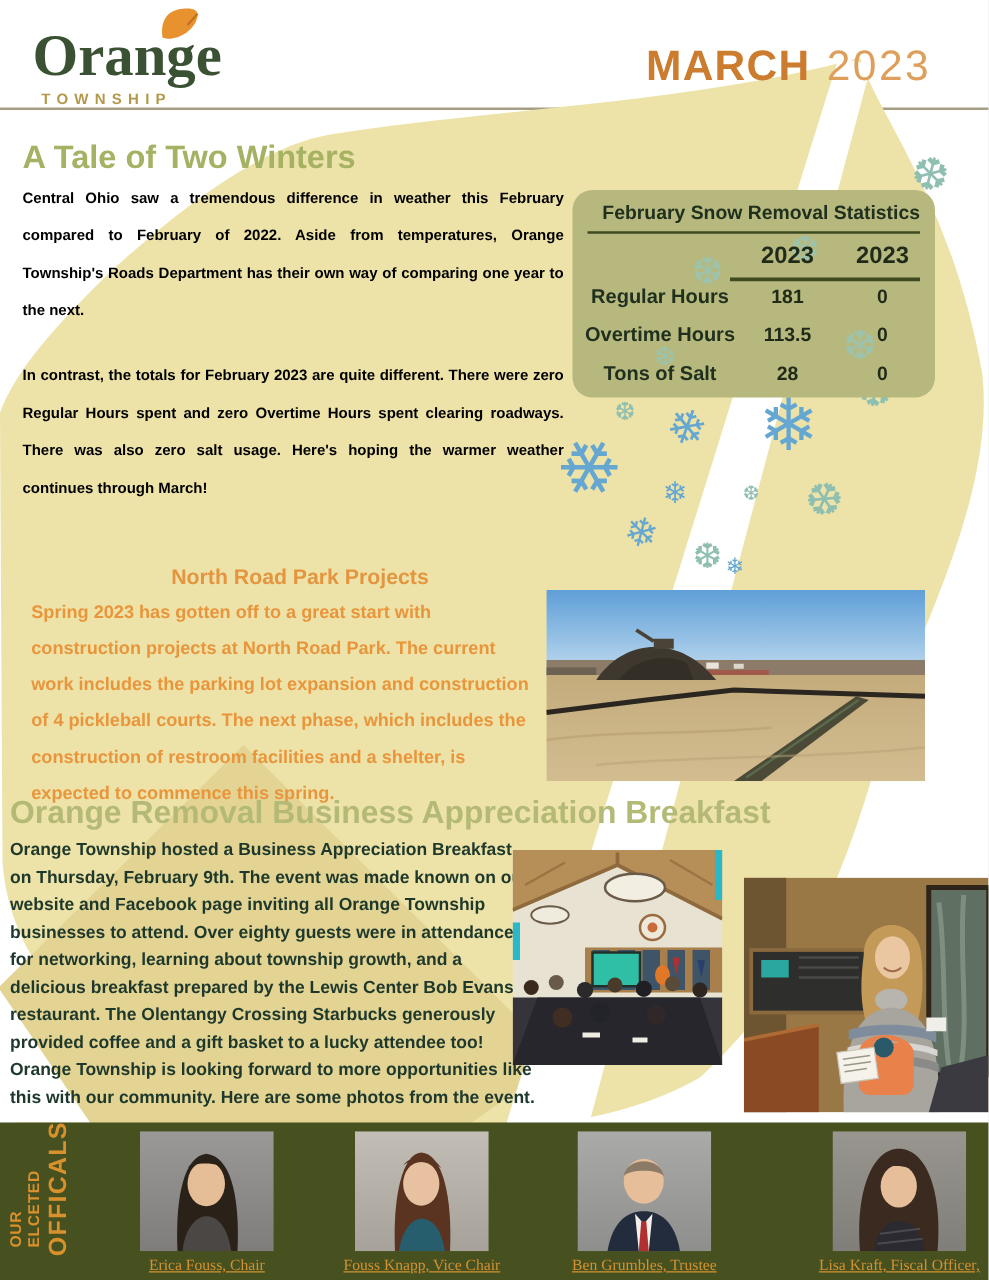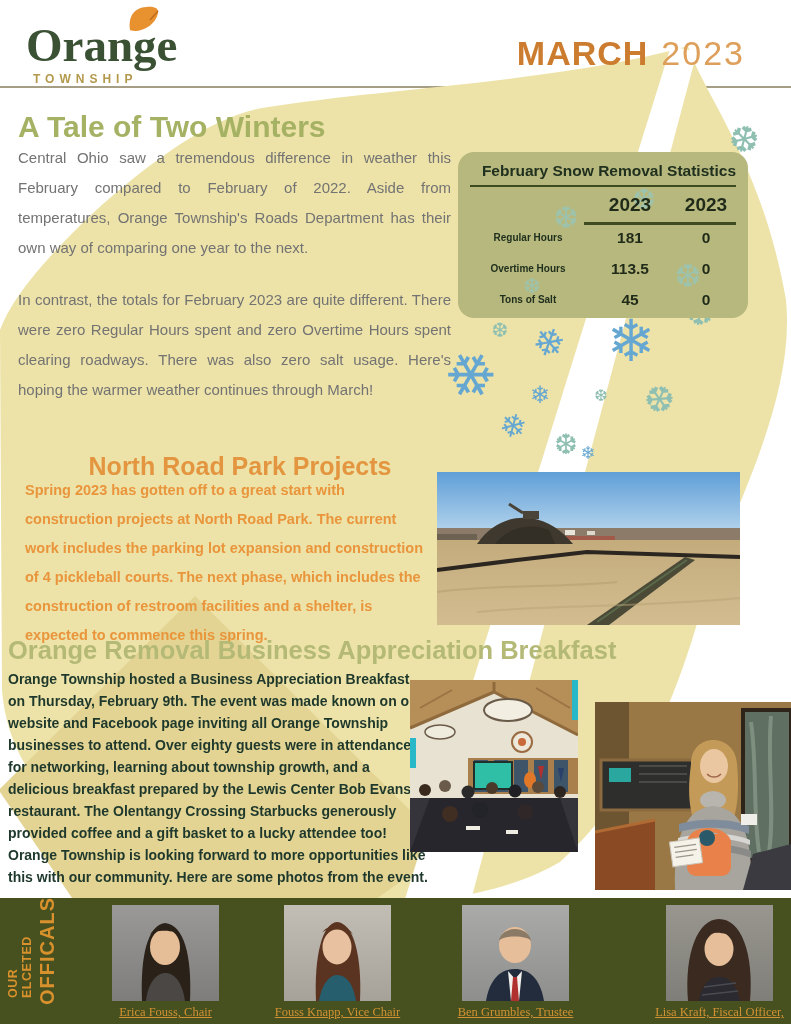--- a/index.html
+++ b/index.html
@@ -12,46 +12,46 @@
   .logo-word{position:absolute;top:22px;left:26px;font-family:"Liberation Serif",serif;
              font-weight:bold;font-size:47px;color:#3a5134;letter-spacing:0px;line-height:1;}
   .logo-sub{position:absolute;top:72px;left:33px;font-size:12px;font-weight:bold;
             color:#b3994b;letter-spacing:5px;}
   .logo-leaf{position:absolute;top:4px;left:126px;width:36px;height:30px;}
   .month-block{position:absolute;top:34px;right:46px;display:flex;align-items:baseline;gap:13px;margin-left:40px;}
   .month{font-size:34px;font-weight:bold;color:#cc7c2e;letter-spacing:1px;}
   .year{font-size:34px;font-weight:400;color:#de9f5a;letter-spacing:2px;}
 
   
-  .h-olive{position:absolute;top:110px;left:18px;font-size:30px;font-weight:bold;color:#a5b163;}
-  .winters-col{position:absolute;top:143px;left:18px;width:433px;color:#737373;
-               font-size:15px;font-weight:normal;line-height:30px;text-align:justify;}
+  .h-olive{position:absolute;top:110px;left:18px;font-size:26px;font-weight:bold;color:#a5b163;}
+  .winters-col{position:absolute;top:143px;left:18px;width:433px;color:#000000;
+               font-size:12px;font-weight:bold;line-height:30px;text-align:justify;}
   .winters-col p{margin:0;}
   .winters-col p+p{margin-top:4px;}
   .winters-col p.gap{margin-top:22px;}
 
   
   .snow-table{position:absolute;top:152px;left:458px;width:290px;height:166px;
               background:#b7b87d;border-radius:16px;}
   .snow-title{margin:10px 12px 0;padding-bottom:5px;border-bottom:2.5px solid #3e4a20;
               font-size:15.5px;font-weight:bold;color:#20301e;text-align:center;}
   .snow-head{display:grid;grid-template-columns:128px 76px 76px;margin:7px 6px 0;}
   .snow-head div{font-size:19px;font-weight:bold;color:#1f2a18;text-align:center;}
   .col-rule{position:absolute;left:126px;top:70px;width:152px;height:2.5px;background:#3e4a20;z-index:1;}
   .snow-rows{display:grid;grid-template-columns:128px 76px 76px;grid-auto-rows:31px;
              align-items:center;margin:6px 6px 0;}
-  .snow-rows .lbl{font-size:10px;font-weight:bold;color:#20301e;text-align:center;}
+  .snow-rows .lbl{font-size:16px;font-weight:bold;color:#20301e;text-align:center;}
   .snow-rows .val{font-size:15.5px;font-weight:bold;color:#1f2a18;text-align:center;}
   .tz{position:relative;z-index:1;text-align:right;}
   .flake{position:absolute;line-height:1;display:block;transform:translate(-50%,-50%);}
   .flake-in{z-index:0;}
 
   
   .h-park{position:absolute;top:452px;left:30px;width:420px;text-align:center;
-          font-size:25px;font-weight:bold;color:#e3953f;}
+          font-size:17px;font-weight:bold;color:#e3953f;}
   .park-body{position:absolute;top:476px;left:25px;width:400px;color:#e9953c;
              font-size:14.5px;font-weight:bold;line-height:29px;}
 
   
   .h-breakfast{position:absolute;top:636px;left:8px;width:770px;font-size:25.5px;
                font-weight:bold;color:#b4ba76;}
   .breakfast-body{position:absolute;top:668px;left:8px;width:420px;color:#1e382b;
                   font-size:14px;font-weight:bold;line-height:22px;}
 
   
@@ -136,21 +136,21 @@
     </div>
     <div class="col-rule"></div>
     <div class="snow-rows">
       <div class="lbl tz">Regular Hours</div>
       <div class="val tz">181</div>
       <div class="val tz">0</div>
       <div class="lbl tz">Overtime Hours</div>
       <div class="val tz">113.5</div>
       <div class="val tz">0</div>
       <div class="lbl tz">Tons of Salt</div>
-      <div class="val tz">45</div>
+      <div class="val tz">28</div>
       <div class="val tz">0</div>
     </div>
   </div>
 
   <h2 class="h-park" style="margin:0;">North Road Park Projects</h2>
   <div class="park-body">Spring 2023 has gotten off to a great start with construction projects at North Road Park. The current work includes the parking lot expansion and construction of 4 pickleball courts. The next phase, which includes the construction of restroom facilities and a shelter, is expected to commence this spring.</div>
 
   <div class="photo" style="left:437px;top:472px;width:303px;height:153px;">
     <svg width="303" height="153" viewBox="0 0 303 153">
       <defs>

